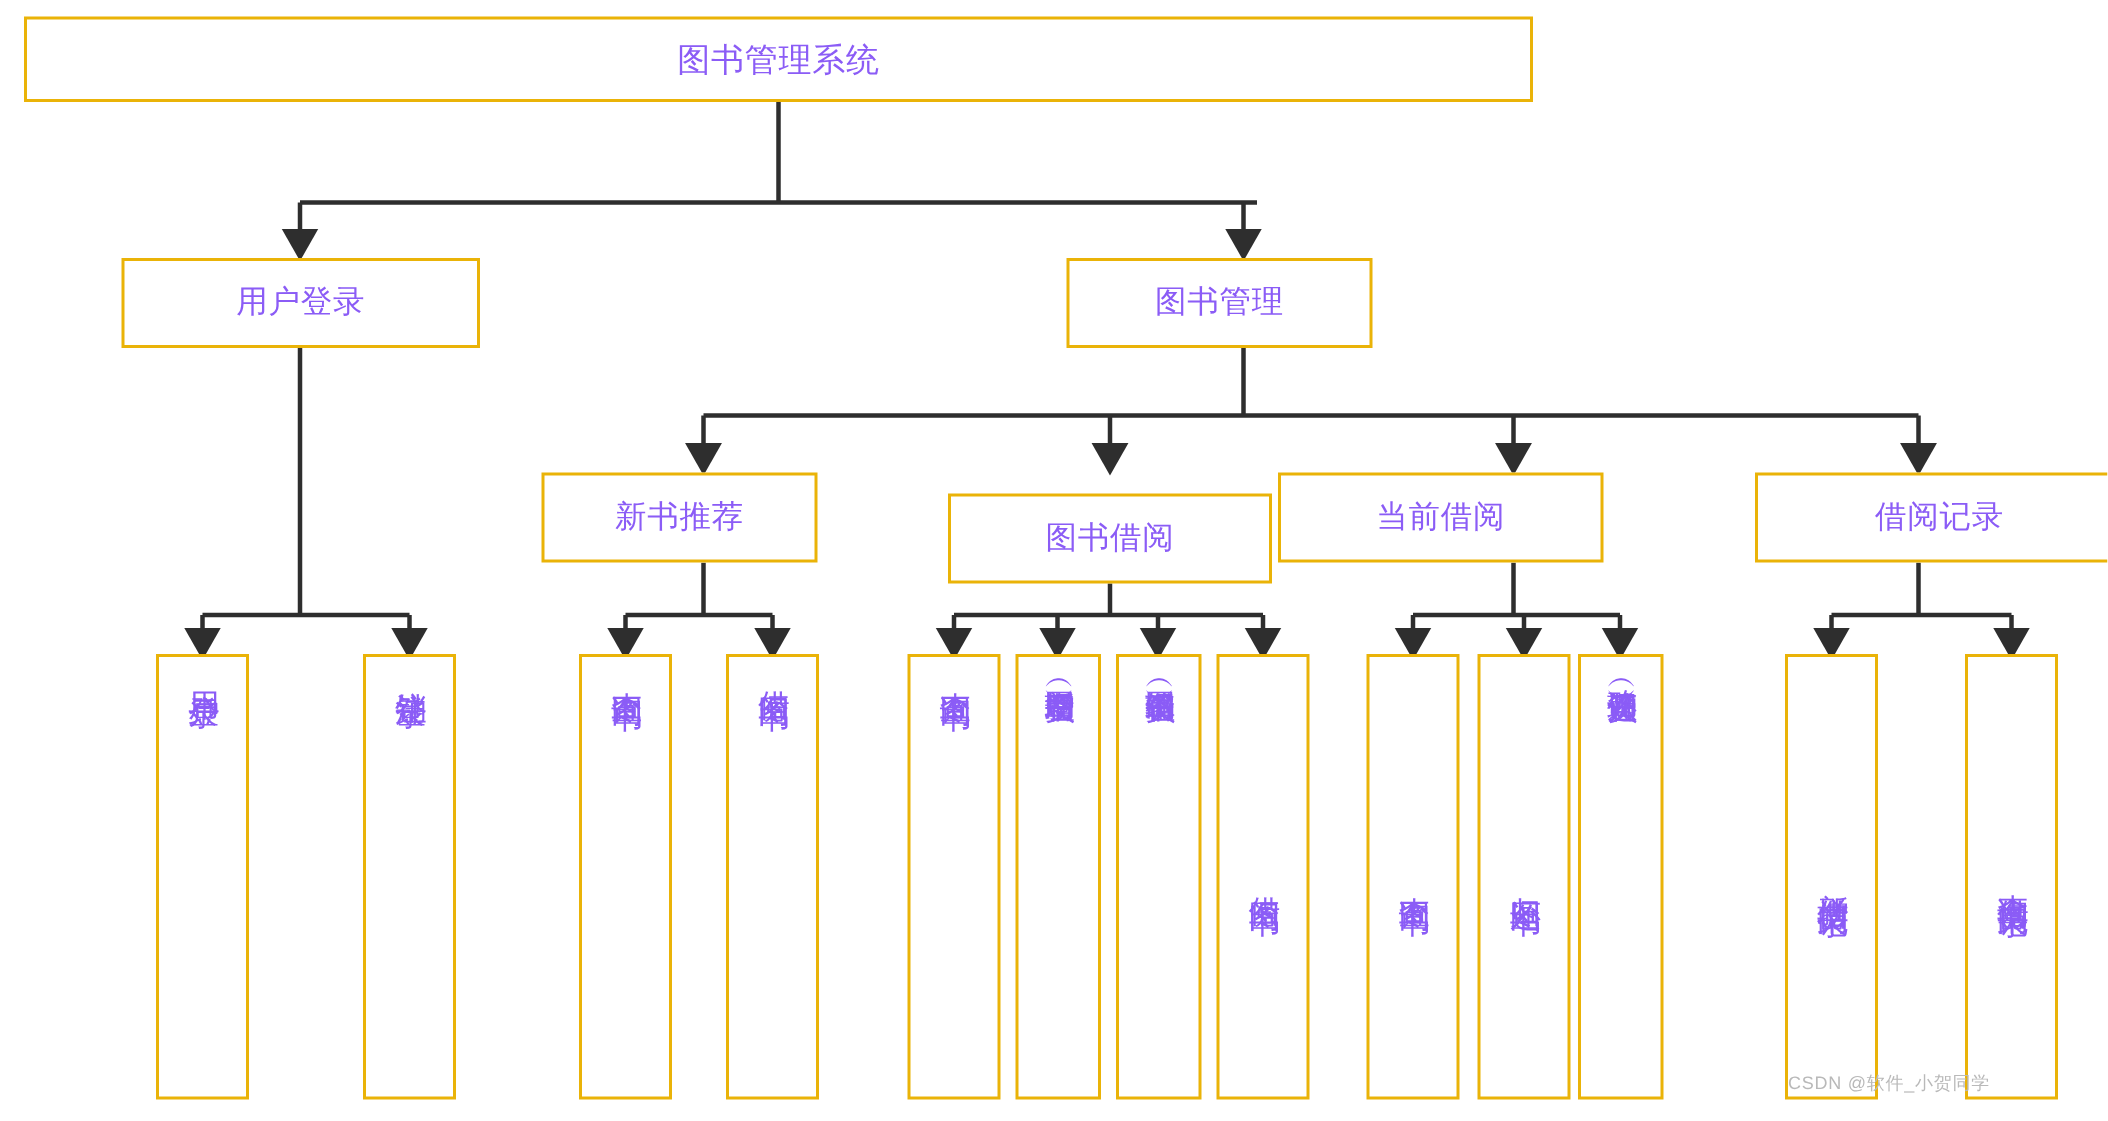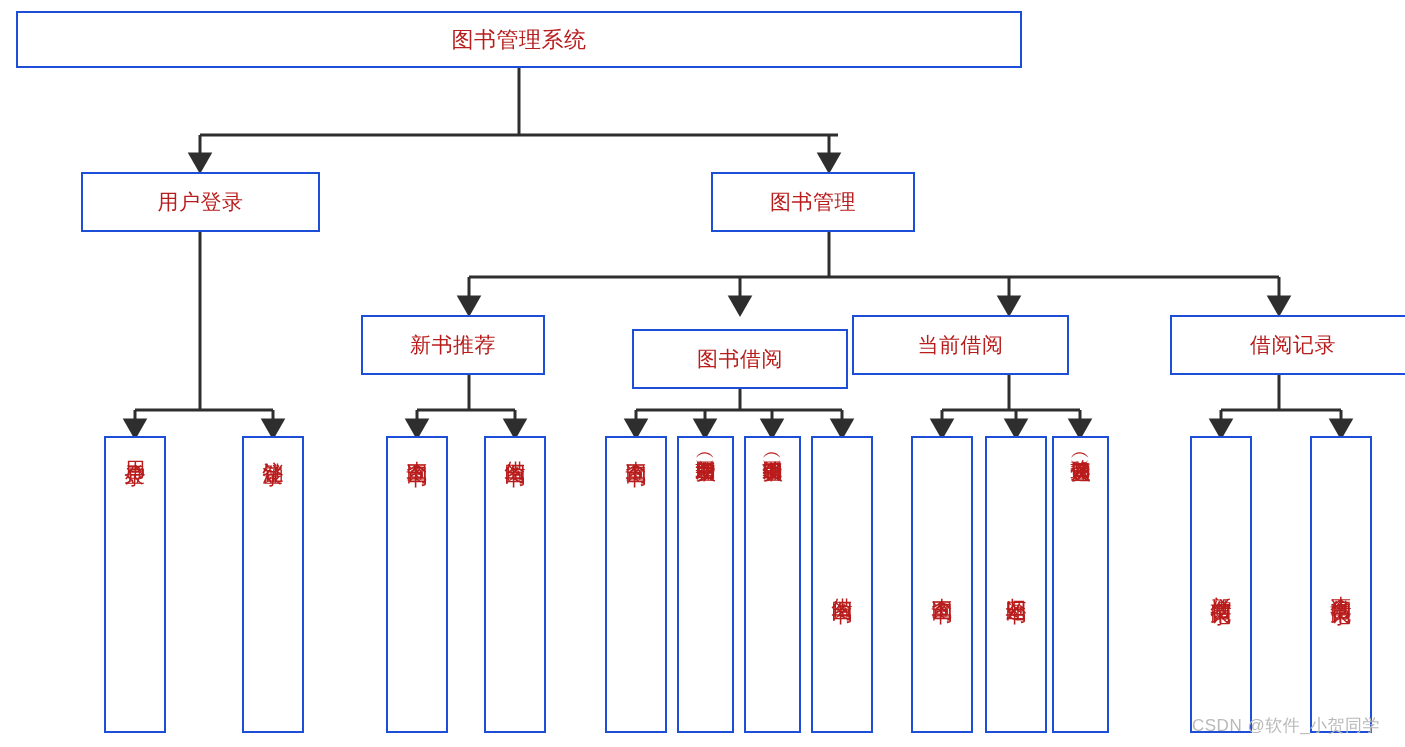--- a/index.html
+++ b/index.html
@@ -22,25 +22,25 @@
     left: 0;
     top: 0;
     width: 1405px;
     height: 747px;
     pointer-events: none;
   }
   .node {
     position: absolute;
     box-sizing: border-box;
     background: #ffffff;
-    border: 2px solid #1d4ed8;
+    border: 2px solid #eab308;
     display: flex;
     align-items: center;
     justify-content: center;
-    color: #b91c1c;
+    color: #8b5cf6;
     z-index: 2;
   }
   .node-label {
     display: block;
     text-align: center;
     line-height: 1.05;
     white-space: nowrap;
   }
   
   .node.horiz .node-label {
@@ -69,21 +69,21 @@
     letter-spacing: 0.5px;
   }
   .node.leaf.centered {
     align-items: center;
     padding-top: 0;
   }
   #watermark {
     position: absolute;
     left: 1192px;
     top: 714px;
-    font-size: 17px;
+    font-size: 12px;
     color: #b9b9b9;
     letter-spacing: 0.5px;
     white-space: nowrap;
     z-index: 3;
   }
 </style>
 </head>
 <body>
 
 <div id="diagram-root">

